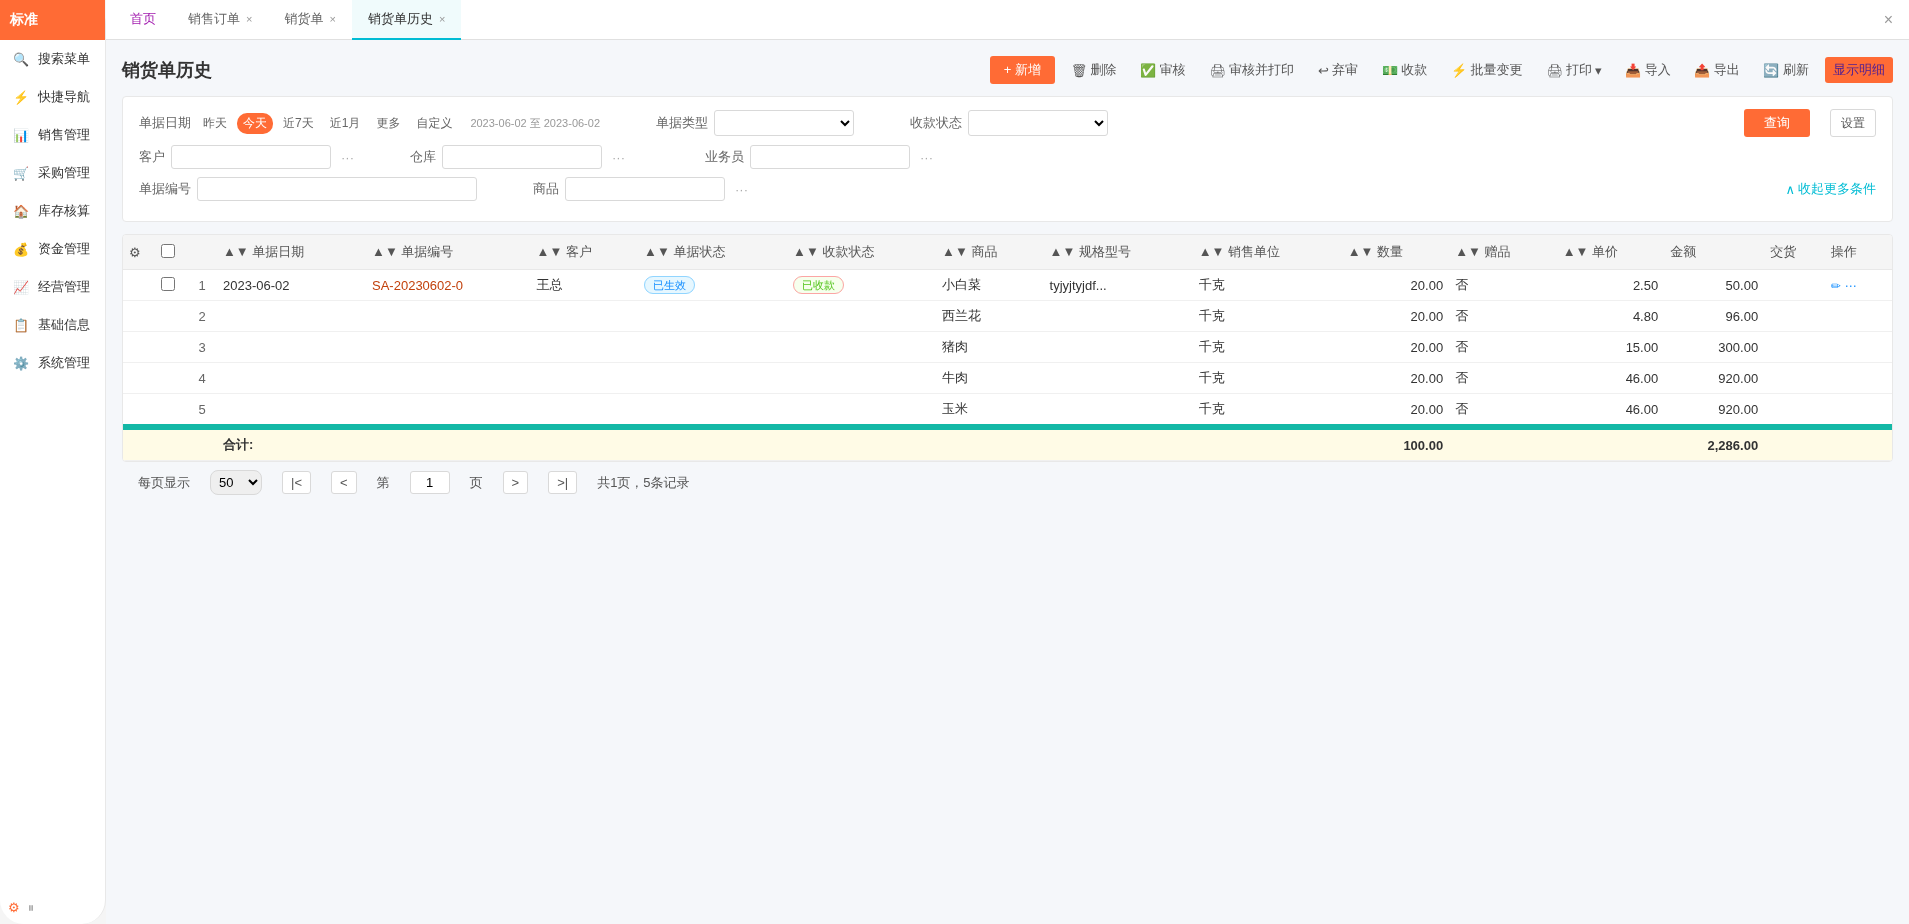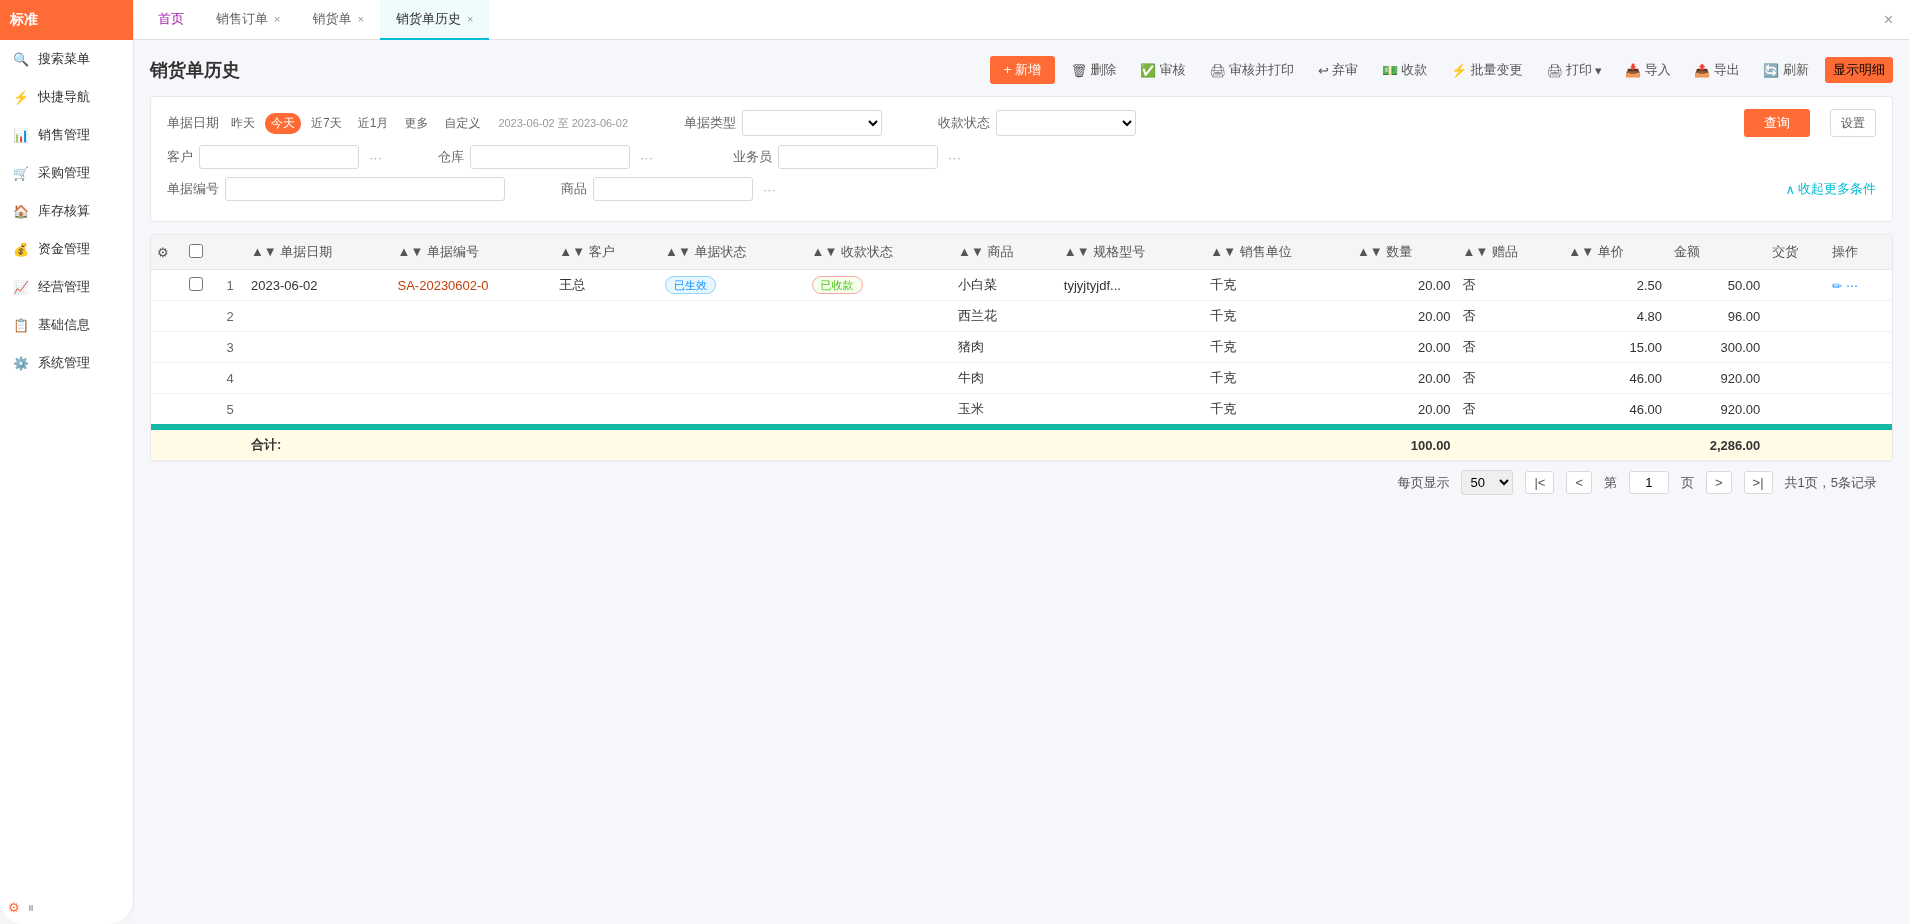--- a/index.html
+++ b/index.html
@@ -1,19 +1,19 @@
 <!DOCTYPE html>
 <html><head>
   <meta charset="utf-8">
   <style>
     * { box-sizing: border-box; margin: 0; padding: 0; font-family: 'Microsoft YaHei', Arial, sans-serif; font-size: 13px; }
     body { display: flex; height: 924px; overflow: hidden; background: #f5f5f5; }
 
     
-    .sidebar { width: 134px; background: #fff; border-right: 1px solid #e8e8e8; display: flex; flex-direction: column; height: 100%; border-radius: 24px; }
+    .sidebar { width: 106px; background: #fff; border-right: 1px solid #e8e8e8; display: flex; flex-direction: column; height: 100%; border-radius: 24px; }
     .sidebar-logo { background: #ff6b35; color: white; padding: 8px 10px; font-size: 14px; font-weight: bold; height: 40px; display: flex; align-items: center; }
     .sidebar-item { display: flex; align-items: center; gap: 8px; padding: 10px 12px; cursor: pointer; color: #333; font-size: 13px; }
     .sidebar-item .icon { width: 18px; height: 18px; display: inline-flex; align-items: center; justify-content: center; color: #666; }
     .sidebar-bottom { margin-top: auto; padding: 8px; display: flex; gap: 8px; }
 
     
     .main { flex: 1; display: flex; flex-direction: column; overflow: hidden; }
 
     
     .tab-bar { background: #fff; border-bottom: 1px solid #e0e0e0; display: flex; align-items: center; height: 40px; padding: 0 8px; }
@@ -59,24 +59,24 @@
     .status-collected { background: #f6ffed; color: #52c41a; border: 1px solid #fca5a5; }
     .op-btn { color: #1890ff; cursor: pointer; font-size: 12px; margin-right: 4px; }
     .checkbox { width: 14px; height: 14px; cursor: pointer; }
     .number-cell { text-align: center; color: #666; }
 
     
     .table-footer { background: #fffbe6; border-top: 6px solid #14b8a6; }
     .table-footer td { padding: 6px; font-weight: bold; }
 
     
-    .pagination { display: flex; align-items: center; justify-content: flex-end; padding: 8px 16px; gap: 12px; font-size: 12px; color: #555; }
+    .pagination { display: flex; align-items: center; padding: 8px 16px; gap: 20px; font-size: 12px; color: #555; }
     .page-btn { border: 1px solid #d9d9d9; background: white; padding: 3px 8px; cursor: pointer; border-radius: 3px; color: #555; }
     .page-num { border: 1px solid #d9d9d9; padding: 3px 8px; background: white; min-width: 40px; text-align: center; border-radius: 3px; }
-    .page-size-select { border: 1px solid #d9d9d9; border-radius: 3px; padding: 3px 4px; }
+    .page-size-select { border: 1px solid #d9d9d9; border-radius: 8px; padding: 3px 4px; }
   </style>
 </head>
 <body>
 
 <div class="sidebar">
   <div class="sidebar-logo">标准</div>
   <div class="sidebar-item">
     <span class="icon">🔍</span>
     <span>搜索菜单</span>
   </div>
@@ -180,21 +180,21 @@
           <span>导入</span>
         </button>
         <button class="toolbar-btn">
           <span>📤</span>
           <span>导出</span>
         </button>
         <button class="toolbar-btn">
           <span>🔄</span>
           <span>刷新</span>
         </button>
-        <button class="toolbar-btn" style="background:#ff6b35;color:#000000;border-radius:3px;">
+        <button class="toolbar-btn" style="background:#ff6b35;color:#4c1d95;border-radius:3px;">
           <span>显示明细</span>
         </button>
       </div>
     </div>
 
     <div class="filter-area">
       <div class="filter-row">
         <div class="filter-item">
           <span class="filter-label">单据日期</span>
           <div class="date-quick">

